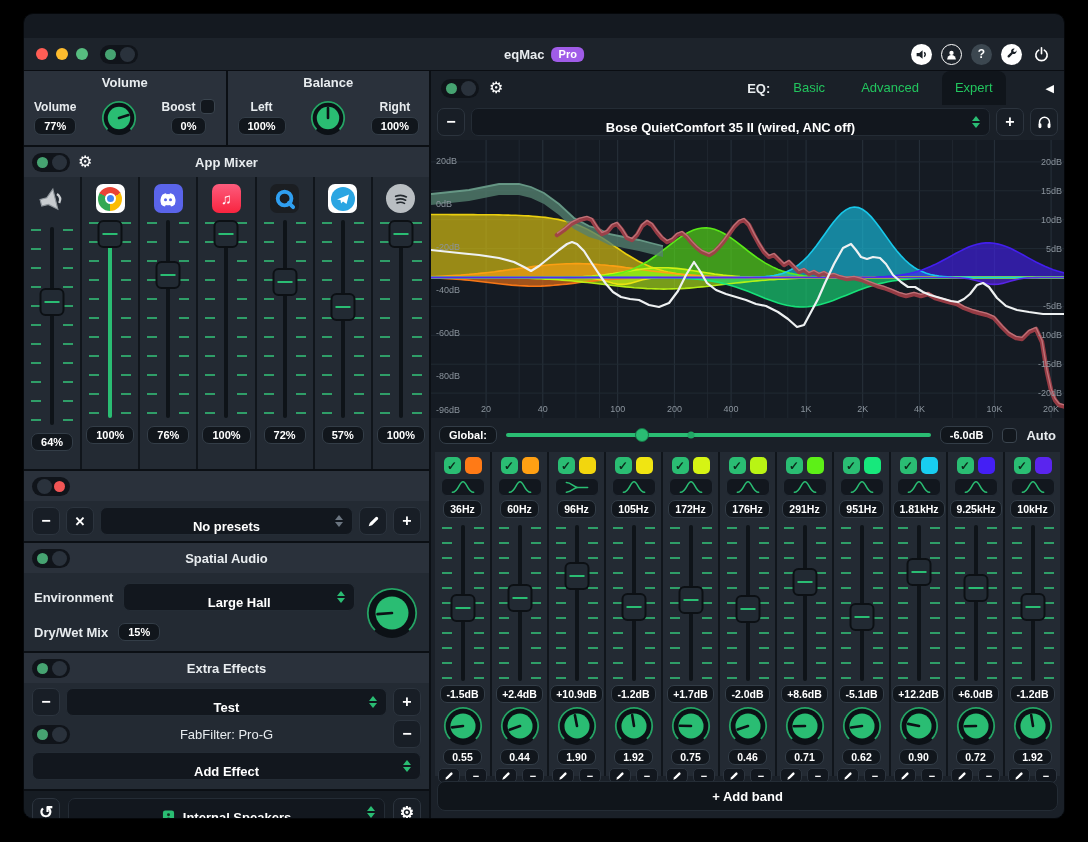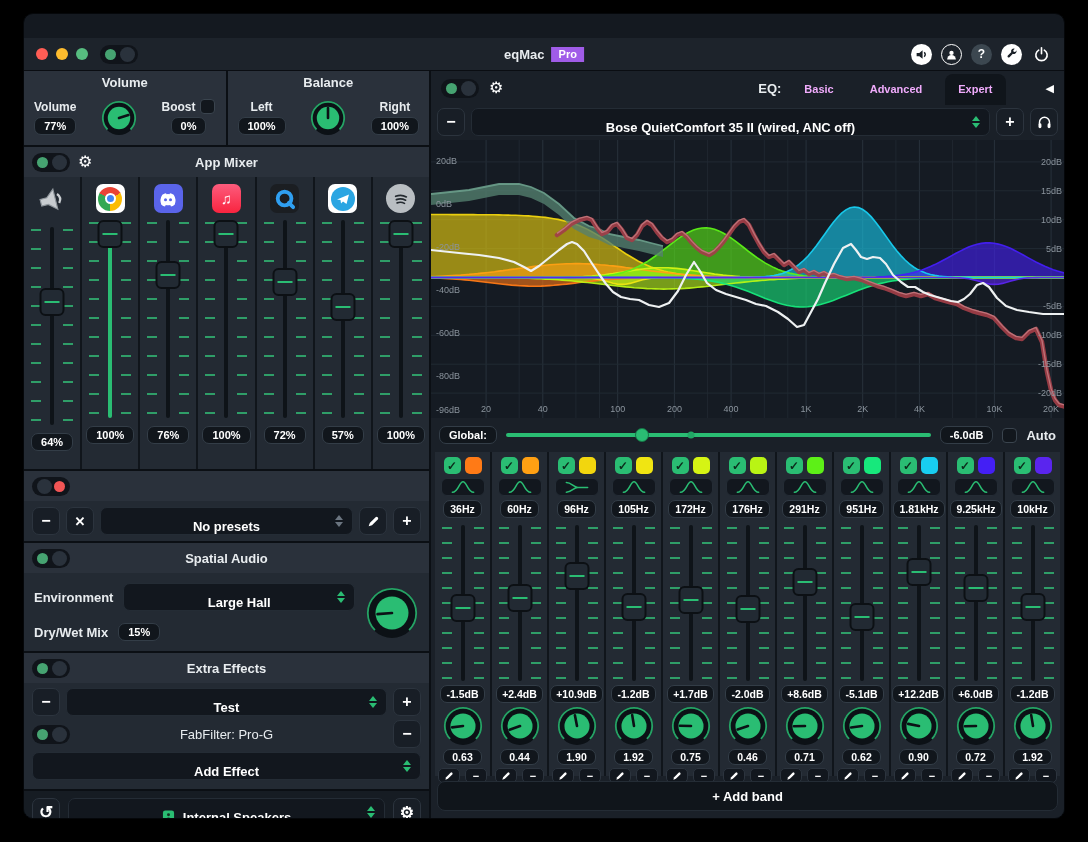--- a/index.html
+++ b/index.html
@@ -7,21 +7,21 @@
   *{box-sizing:border-box;}
   .window{position:absolute;left:23px;top:13px;width:1042px;height:806px;background:#141920;
     border-radius:10px;border:1px solid #05070a;overflow:hidden;display:flex;flex-direction:column;}
   
   .titlebar{height:33px;background:#1d232b;display:flex;align-items:center;position:relative;
     border-bottom:1px solid #0a0d12;flex:0 0 auto;margin-top:24px;}
   .lights{display:flex;gap:8px;margin-left:12px;align-items:center;}
   .light{width:12px;height:12px;border-radius:50%;}
   .titlebar .tgl{margin-left:12px;}
   .apptitle{position:absolute;left:50%;transform:translateX(-50%);top:0;height:33px;display:flex;align-items:center;gap:7px;font-size:13px;font-weight:bold;}
-  .probadge{background:#a05ce8;color:#fff;font-size:11px;font-weight:bold;padding:1px 7px 2px;border-radius:0;}
+  .probadge{background:#a05ce8;color:#fff;font-size:11px;font-weight:bold;padding:1px 7px 2px;border-radius:6px;}
   .tbicons{margin-left:auto;margin-right:12px;display:flex;gap:9px;align-items:center;}
   .tbic{width:21px;height:21px;border-radius:50%;display:flex;align-items:center;justify-content:center;}
   
   .tgl{width:38px;height:19px;border-radius:10px;background:#10141a;display:inline-flex;align-items:center;padding:2px 3px;flex:0 0 auto;}
   .tgl .dot{width:11px;height:11px;border-radius:50%;background:#46a371;margin:0 2px;}
   .tgl .knob{width:15px;height:15px;border-radius:50%;background:#2a323c;margin-left:auto;}
   .tgl.red .knob{margin-left:2px;margin-right:auto;order:0;}
   .tgl.red .dot{background:#f25555;order:1;}
   .badge{background:#11161c;border:1px solid #333d47;border-radius:7px;color:#fff;
     font-size:11px;font-weight:bold;padding:2px 9px;text-align:center;white-space:nowrap;}
@@ -73,21 +73,21 @@
   .spatline{display:flex;align-items:center;gap:10px;font-size:13px;font-weight:600;}
   .fx{height:136px;display:flex;flex-direction:column;flex:0 0 auto;background:#232a33;}
   .fxrow2{display:flex;align-items:center;padding:2px 8px;gap:8px;position:relative;height:32px;}
   .fxname{position:absolute;left:0;right:0;text-align:center;font-size:13px;font-weight:400;pointer-events:none;}
   .outbar{height:42px;margin-top:auto;background:#161c23;display:flex;align-items:center;gap:8px;padding:0 8px;flex:0 0 auto;}
   .outdd{flex:1;display:flex;align-items:center;justify-content:center;gap:8px;}
   
   .r-head{height:34px;display:flex;align-items:flex-end;padding:0 10px;gap:10px;flex:0 0 auto;background:#1a2028;}
   .r-head .tgl,.r-head .gear{align-self:center;}
   .eqlabel{font-size:13px;font-weight:bold;align-self:center;margin-left:auto;}
-  .tab{font-size:11px;font-weight:700;padding:9px 13px 10px;color:#f0abfc;}
+  .tab{font-size:13px;font-weight:400;padding:9px 13px 10px;color:#22c55e;}
   .tab.active{background:#10151b;border-radius:8px 8px 0 0;}
   .collapse{align-self:center;margin-left:30px;color:#fff;font-size:11px;}
   .r-device{height:28px;margin:3px 6px 4px;display:flex;gap:6px;align-items:center;flex:0 0 auto;}
   .r-device .dd{flex:1;}
   #graph-box{height:278px;flex:0 0 auto;background:#151b23;}
   .r-global{height:26px;margin:4px 8px 2px;display:flex;align-items:center;gap:9px;flex:0 0 auto;}
   .gtrack{flex:1;height:4px;border-radius:2px;background:#2abd73;position:relative;}
   .gthumb{position:absolute;top:50%;transform:translate(-50%,-50%);width:14px;height:14px;border-radius:50%;background:#2abd73;border:1px solid #157747;}
   .gmark{position:absolute;top:50%;transform:translate(-50%,-50%);width:7px;height:7px;border-radius:50%;background:#21a765;}
   .autolbl{font-size:13px;font-weight:600;}
@@ -609,21 +609,21 @@
                 <i></i>
               </div>
             </div>
             <span class="badge bgain">-1.5dB</span>
             <span class="knobwrap"><svg width="42" height="42" viewBox="0 0 42 42">
                 <circle cx="21" cy="21" r="19" fill="#0c1116"></circle>
                 <path d="M8.1 33.9 A18.2 18.2 0 1 1 33.9 33.9" stroke="#2abd73" stroke-width="1.8" fill="none" opacity="0.85"></path>
                 <circle cx="21" cy="21" r="12.540000000000001" fill="#2abd73"></circle>
                 <line x1="21" y1="21" x2="10.1" y2="22.4" stroke="#0c1116" stroke-width="2.6" stroke-linecap="round"></line>
               </svg></span>
-            <span class="badge qbadge">0.63</span>
+            <span class="badge qbadge">0.55</span>
             <div class="minirow">
               <button class="mini">
                 <svg width="10" height="10" viewBox="0 0 14 14">
                   <path d="M1.8 12.2 l1.2-3.6 6.2-6.2 a1.7 1.7 0 0 1 2.4 2.4 l-6.2 6.2 Z" fill="#fff"></path>
                 </svg>
               </button>
               <button class="mini">−</button>
             </div>
           </div>
           <div class="bcol">

